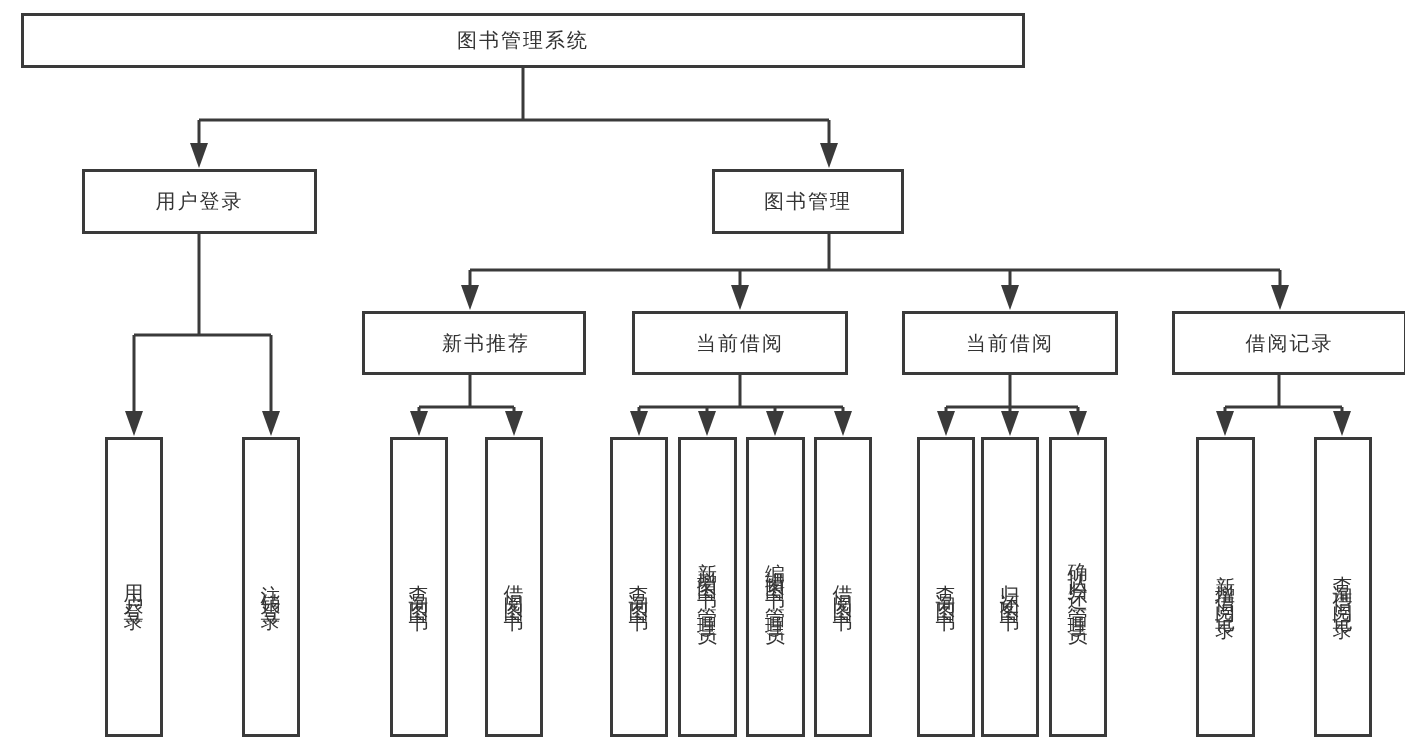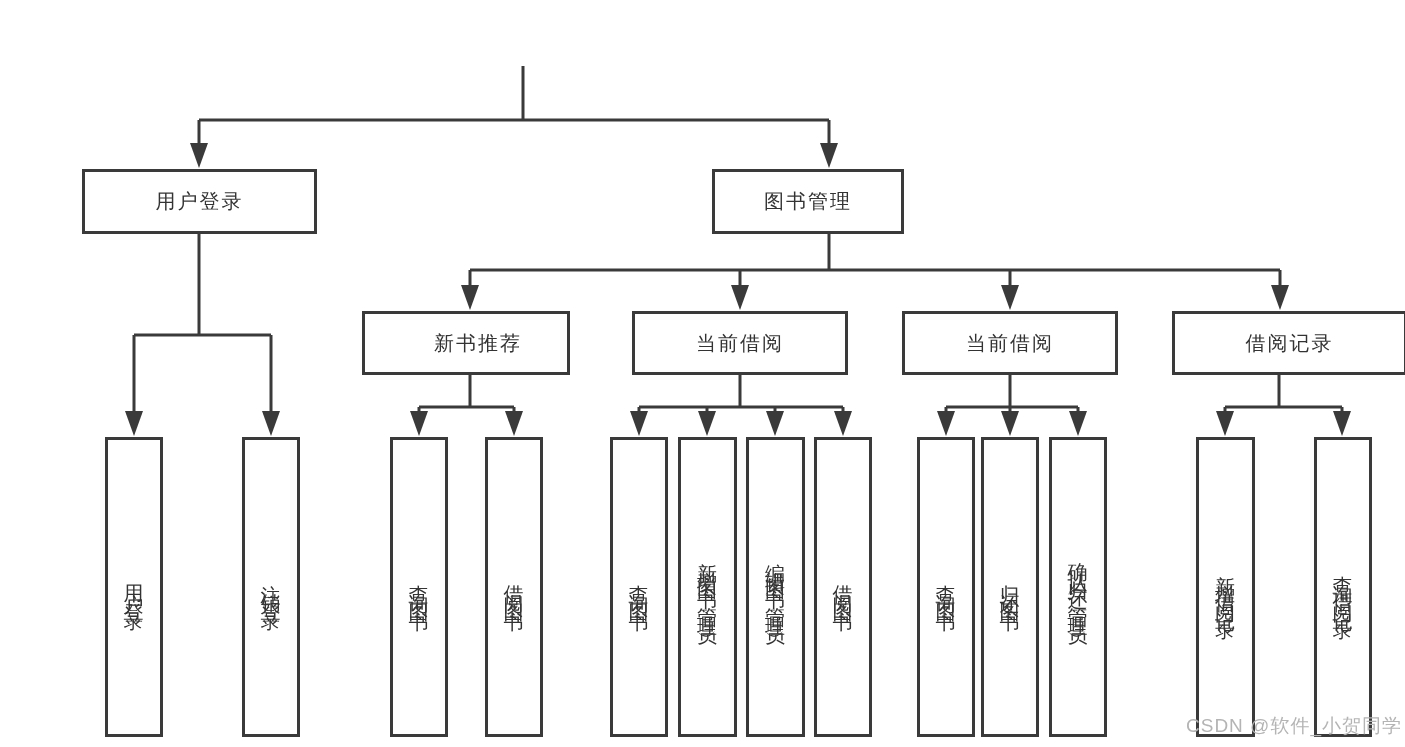--- a/index.html
+++ b/index.html
@@ -93,29 +93,32 @@
       <polygon points="766,411 784,411 775,436"></polygon>
       <polygon points="834,411 852,411 843,436"></polygon>
       <polygon points="937,411 955,411 946,436"></polygon>
       <polygon points="1001,411 1019,411 1010,436"></polygon>
       <polygon points="1069,411 1087,411 1078,436"></polygon>
       <polygon points="1216,411 1234,411 1225,436"></polygon>
       <polygon points="1333,411 1351,411 1342,436"></polygon>
     </g>
   </svg>
 
+  <div class="node h-node" style="left:21px; top:13px; width:1004px; height:55px;">
+    <span>图书管理系统</span>
+  </div>
 
   <div class="node h-node" style="left:82px; top:169px; width:235px; height:65px;">
     <span>用户登录</span>
   </div>
   <div class="node h-node" style="left:712px; top:169px; width:192px; height:65px;">
     <span>图书管理</span>
   </div>
 
-  <div class="node h-node" style="left:362px; top:311px; width:208px; height:64px;padding-left:24px;">
+  <div class="node h-node" style="left:362px; top:311px; width:224px; height:64px;padding-left:24px;">
     <span>新书推荐</span>
   </div>
   <div class="node h-node" style="left:632px; top:311px; width:216px; height:64px;">
     <span>当前借阅</span>
   </div>
   <div class="node h-node" style="left:902px; top:311px; width:216px; height:64px;">
     <span>当前借阅</span>
   </div>
   <div class="node h-node" style="left:1172px; top:311px; width:235px; height:64px;">
     <span>借阅记录</span>
@@ -158,15 +161,14 @@
     <span class="vt">确认归还（管理员）</span>
   </div>
 
   <div class="node v-node" style="left:1196px; top:437px; width:59px; height:300px;">
     <span class="vt">新增借阅记录</span>
   </div>
   <div class="node v-node" style="left:1314px; top:437px; width:58px; height:300px;">
     <span class="vt">查询借阅记录</span>
   </div>
 
-  <div class="watermark">CSDN @软件_小贺同学</div>
 
 </div>
 
 </body></html>

